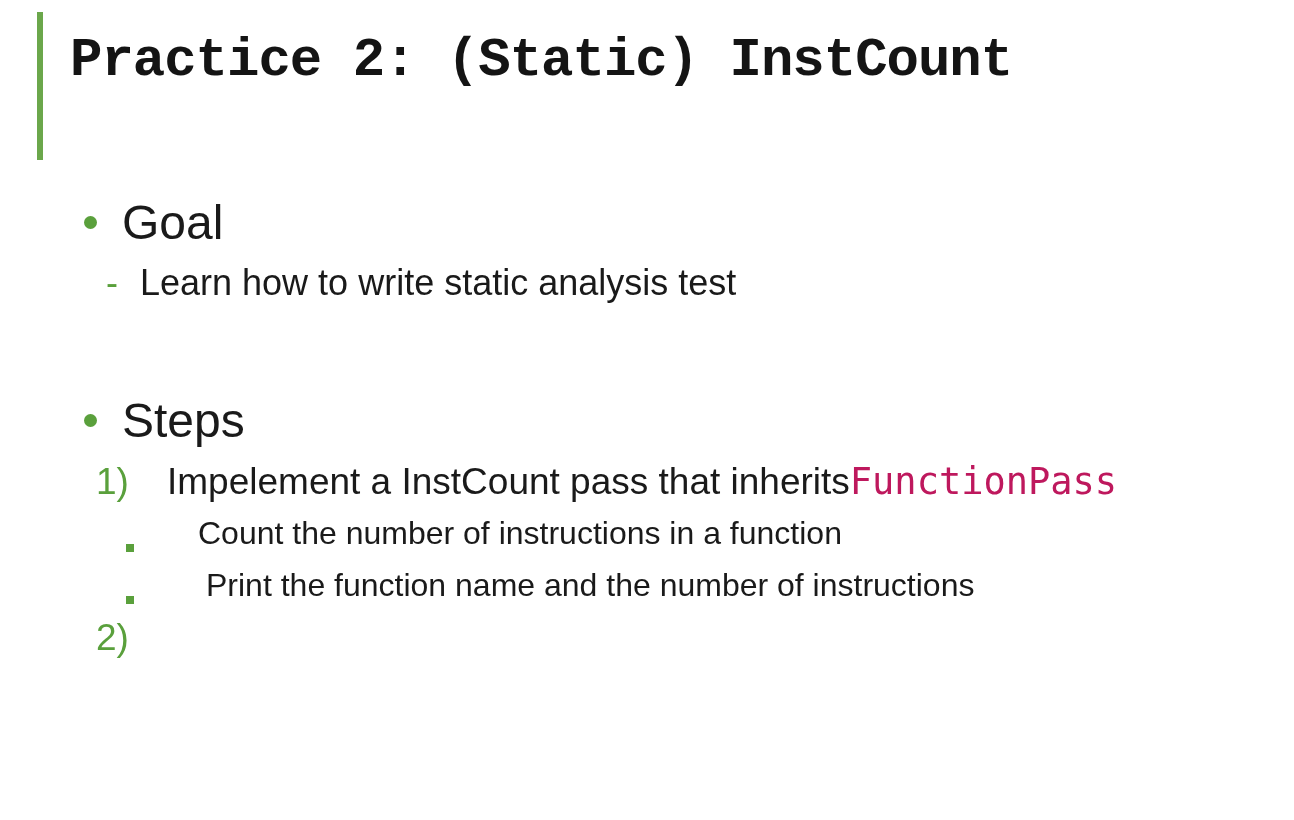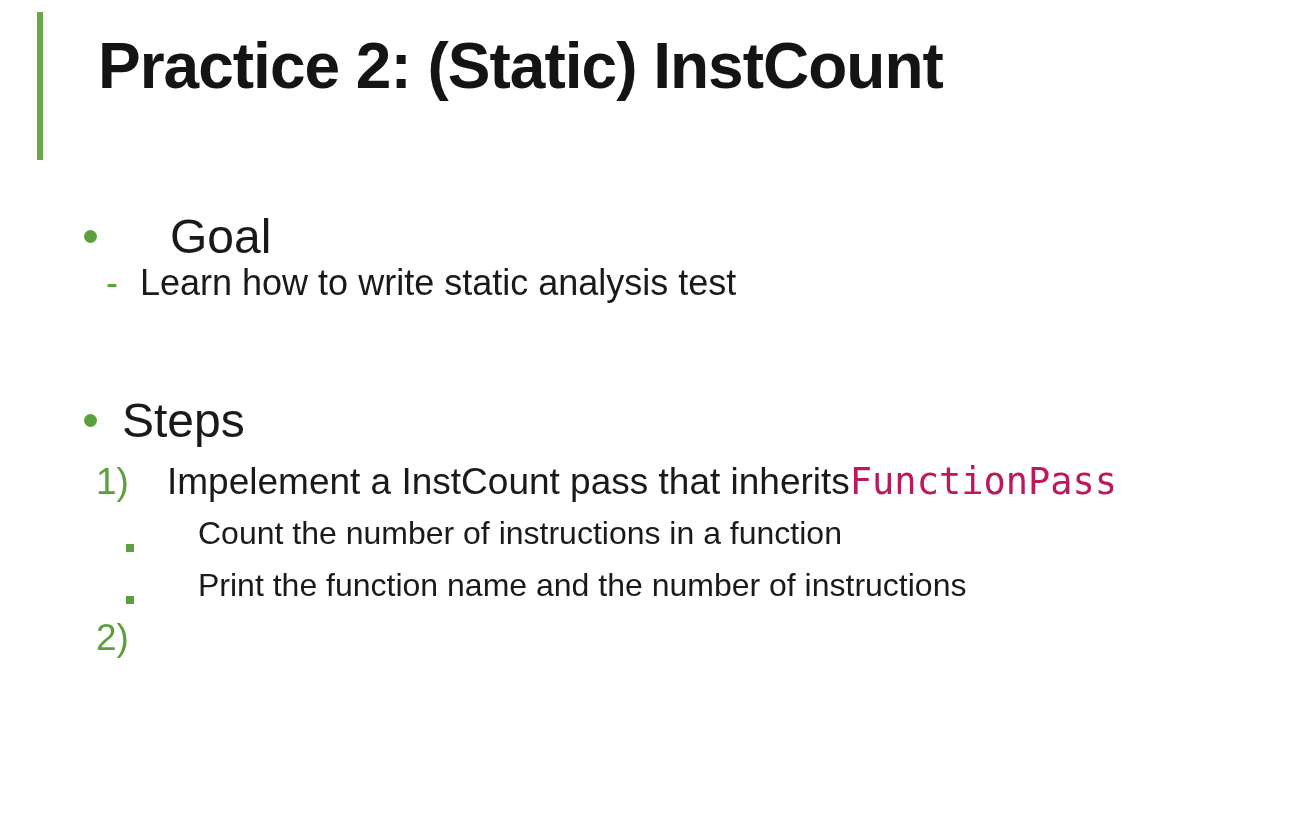--- a/index.html
+++ b/index.html
@@ -23,28 +23,29 @@
   .accent-bar {
     position: absolute;
     left: 37px;
     top: 12px;
     width: 6px;
     height: 148px;
     background: var(--bar, #6ba74b);
   }
   .slide-title {
     position: absolute;
-    left: 98px;
+    left: 70px;
     top: 30px;
-    font-size: 64px;
+    font-size: 54px;
     font-weight: 700;
     letter-spacing: -1px;
     line-height: 1.15;
     color: #141414;
     white-space: nowrap;
+    font-family: Liberation Mono, monospace;
   }
   .row {
     position: absolute;
     display: flex;
     white-space: nowrap;
   }
   
   .row-l1 {
     left: 84px;
     align-items: center;
@@ -100,26 +101,26 @@
     margin-right: 64px;
     flex: 0 0 auto;
   }
   .code {
     font-family: "DejaVu Sans Mono", monospace;
     font-size: 37px;
     color: #be185d;
   }
   .body-text { color: #1a1a1a; }
 
-  .pos-goal      { top: 208px; gap: 48px; }
+  .pos-goal      { top: 194px; }
   .pos-goal-sub  { top: 261px; }
   .pos-steps     { top: 392px; justify-content: flex-end; }
   .pos-step1     { top: 460px; }
   .pos-step1a    { top: 514px; }
-  .pos-step1b    { top: 566px; }
+  .pos-step1b    { top: 566px; gap: 8px; }
   .pos-step2     { top: 616px; }
 </style>
 </head>
 <body>
 
 <div class="slide">
 
   <div class="accent-bar"></div>
 
   <div class="slide-title">Practice 2: (Static) InstCount</div>

